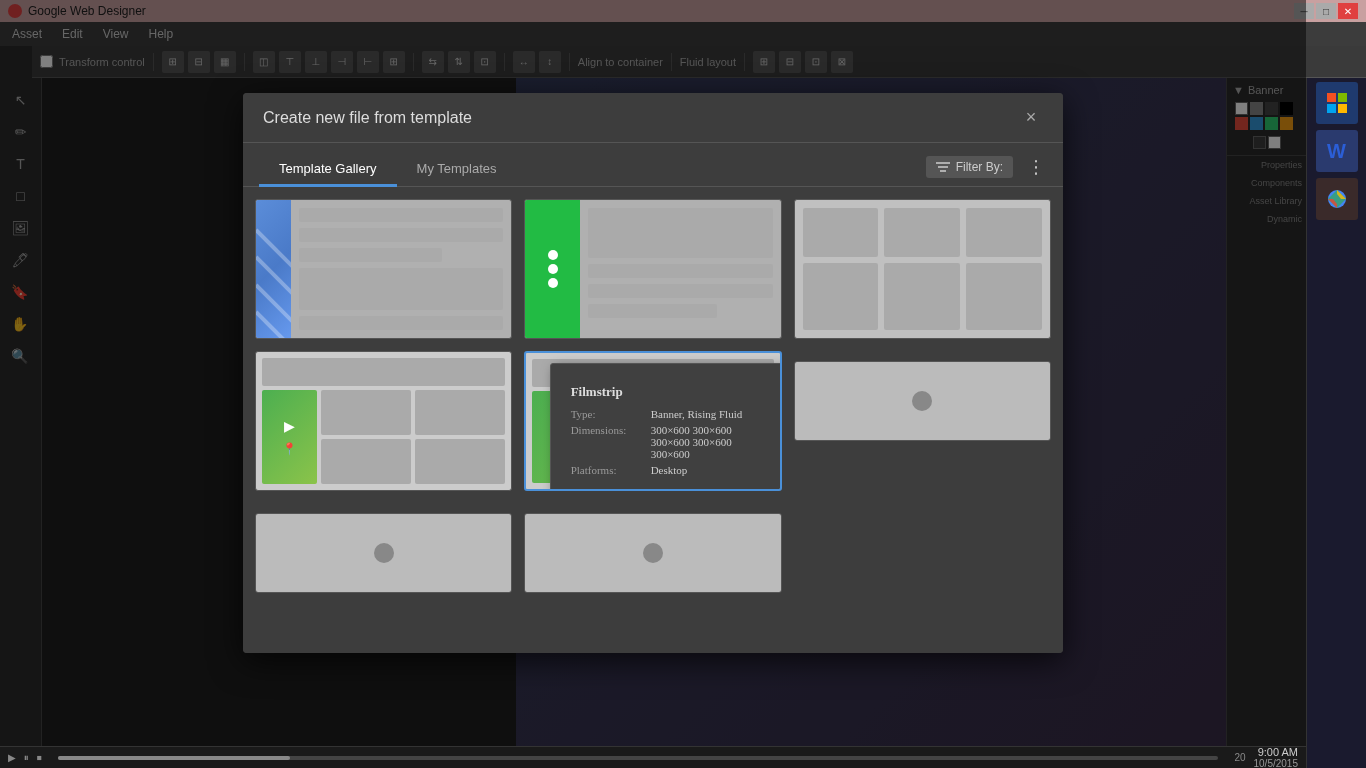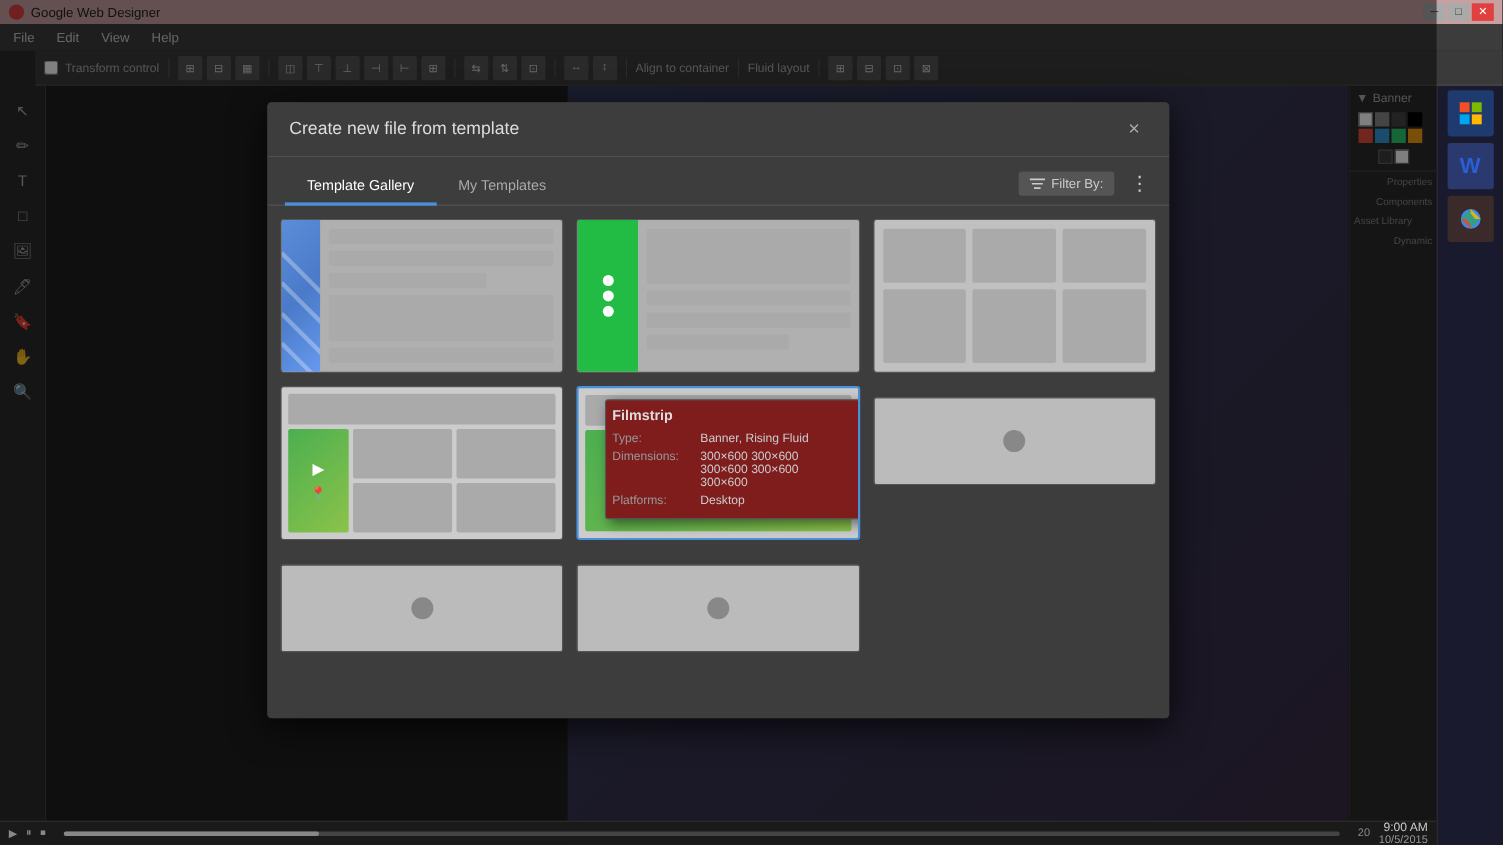--- a/index.html
+++ b/index.html
@@ -439,26 +439,27 @@
       color: white;
       font-size: 16px;
     }
 
     
     .info-popup {
       position: absolute;
       right: -10px;
       top: 10px;
       width: 240px;
-      background: #7f1d1d;
+      background: #404040;
       border: 1px solid #555;
       border-radius: 3px;
-      padding: 6px;
+      padding: 20px;
       z-index: 200;
       box-shadow: 4px 4px 12px rgba(0,0,0,0.5);
+      font-family: Liberation Serif, serif;
     }
     .info-popup-name {
       font-size: 13px;
       color: #ddd;
       font-weight: 600;
       margin-bottom: 8px;
     }
     .info-row {
       display: flex;
       margin-bottom: 4px;
@@ -520,21 +521,21 @@
     <span class="title-bar-title">Google Web Designer</span>
   </div>
   <div class="title-bar-controls">
     <button class="title-bar-btn">─</button>
     <button class="title-bar-btn">□</button>
     <button class="title-bar-btn close">✕</button>
   </div>
 </div>
 
 <div class="menu-bar">
-  <span class="menu-item">File</span>
+  <span class="menu-item">Asset</span>
   <span class="menu-item">Edit</span>
   <span class="menu-item">View</span>
   <span class="menu-item">Help</span>
 </div>
 
 <div class="toolbar">
   <input type="checkbox" style="margin-right: 2px;">
   <span class="toolbar-label">Transform control</span>
   <div class="toolbar-sep"></div>
   <div class="toolbar-item">⊞</div>
@@ -602,21 +603,21 @@
         <div style="width:13px;height:13px;background:#2ecc71;"></div>
         <div style="width:13px;height:13px;background:#f39c12;"></div>
       </div>
       <div style="margin-top:6px; display:flex; gap:2px; justify-content:center;">
         <div style="width:13px;height:13px;background:#3d3d3d;border:1px solid #666;"></div>
         <div style="width:13px;height:13px;background:#fff;border:1px solid #666;"></div>
       </div>
     </div>
     <div style="font-size:9px;color:#888;padding:4px;text-align:right;cursor:pointer;">Properties</div>
     <div style="font-size:9px;color:#888;padding:4px;text-align:right;cursor:pointer;">Components</div>
-    <div style="font-size:9px;color:#888;padding:4px;cursor:pointer;">Asset Library</div>
+    <div style="font-size:9px;color:#888;padding:4px;text-align:right;cursor:pointer;">Asset Library</div>
     <div style="font-size:9px;color:#888;padding:4px;text-align:right;cursor:pointer;">Dynamic</div>
   </div>
 
   <div style="width:60px;background:#1a1a2e;border-left:1px solid #333;display:flex;flex-direction:column;align-items:center;padding:4px;gap:6px;">
     <div style="width:42px;height:42px;background:#1f3a6e;border-radius:3px;display:flex;align-items:center;justify-content:center;cursor:pointer;">
       <svg width="22" height="22" viewBox="0 0 22 22">
         <rect x="1" y="1" width="9" height="9" fill="#f25022"></rect>
         <rect x="12" y="1" width="9" height="9" fill="#7fba00"></rect>
         <rect x="1" y="12" width="9" height="9" fill="#00a4ef"></rect>
         <rect x="12" y="12" width="9" height="9" fill="#ffb900"></rect>

